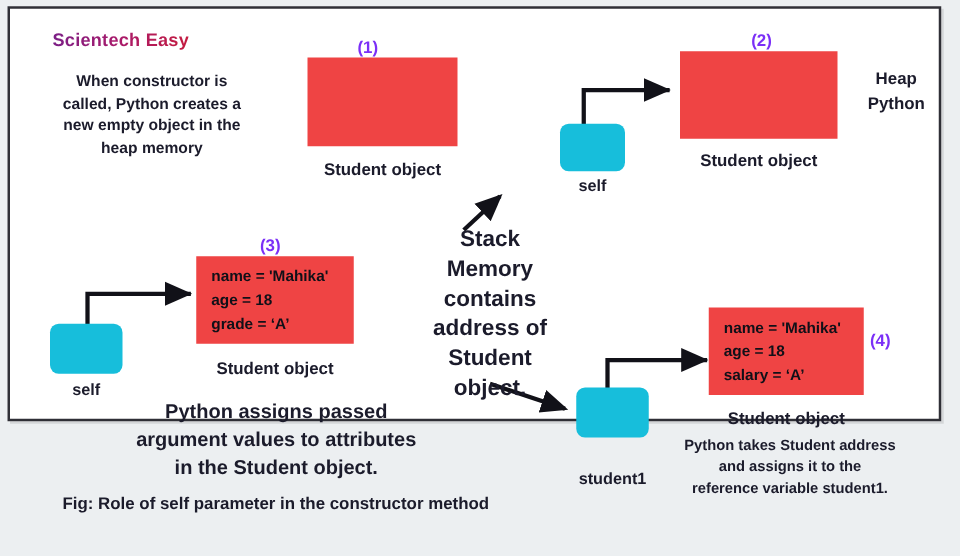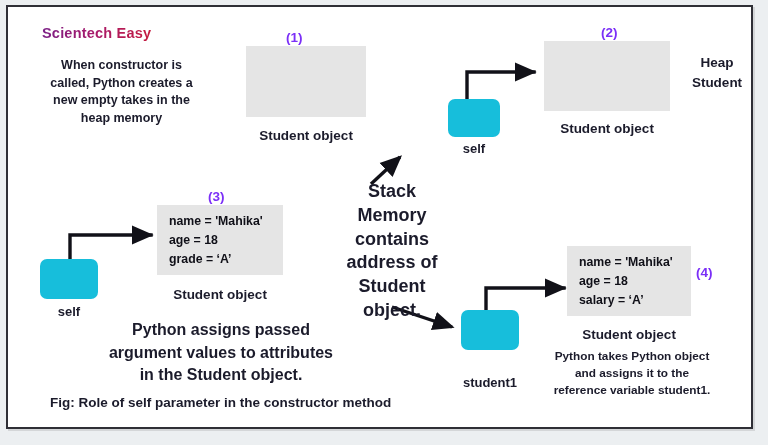--- a/index.html
+++ b/index.html
@@ -13,21 +13,21 @@
     height: 445px;
     background: #eceff1;
     overflow: hidden;
     font-family: "Liberation Sans", sans-serif;
   }
   #canvas {
     position: absolute;
     left: 6px;
     top: 5px;
     width: 747px;
-    height: 424px;
+    height: 332px;
     background: #ffffff;
     border: 2px solid #2f2f36;
     box-sizing: border-box;
     box-shadow: 2px 2px 0 rgba(0,0,0,0.10);
   }
 
   .lbl {
     position: absolute;
     color: #1b1b2b;
     font-weight: bold;
@@ -52,21 +52,21 @@
 
   .step-num {
     position: absolute;
     color: #7b2ff7;
     font-weight: bold;
     font-size: 13.5px;
   }
 
   .green-box {
     position: absolute;
-    background: #e5e5e5;
+    background: #ef4444;
     box-sizing: border-box;
   }
   .green-box .code {
     position: absolute;
     left: 12px;
     top: 7px;
     color: #101018;
     font-weight: bold;
     font-size: 12.3px;
     line-height: 1.55;
@@ -131,33 +131,33 @@
     <div class="step-num" style="left:278px; top:23px;">(1)</div>
 
     <div class="green-box" style="left:238px; top:39px; width:120px; height:71px;">
       <div class="code"></div>
     </div>
 
     <div class="lbl cap-center" style="left:238px; top:121px; width:120px; font-size:13.5px;">Student object</div>
 
     <div class="lbl cap-center" style="left:16px; top:50px; width:195px; font-size:12.5px; line-height:1.40;">When constructor is
 called, Python creates a
-new empty takes in the
+new empty object in the
 heap memory</div>
 
     <div class="step-num" style="left:593px; top:18px;">(2)</div>
 
     <div class="green-box" style="left:536px; top:34px; width:126px; height:70px;">
       <div class="code"></div>
     </div>
 
     <div class="lbl cap-center" style="left:536px; top:114px; width:126px; font-size:13.5px;">Student object</div>
 
     <div class="lbl cap-center" style="left:672px; top:46px; width:74px; font-size:13.5px; line-height:1.45;">Heap
-Student</div>
+Python</div>
 
     <div class="cyan-box" style="left:440px; top:92px; width:52px; height:38px;"></div>
 
     <div class="lbl cap-center" style="left:434px; top:134px; width:64px; font-size:13px;">self</div>
 
 
     <div class="lbl cap-center" style="left:334px; top:173px; width:100px; font-size:18px; line-height:1.32;">Stack
 Memory
 contains
 address of
@@ -189,20 +189,20 @@
 age = 18
 salary = ‘A’</div>
     </div>
 
     <div class="lbl cap-center" style="left:551px; top:320px; width:140px; font-size:13.5px;">Student object</div>
 
     <div class="cyan-box" style="left:453px; top:303px; width:58px; height:40px;"></div>
 
     <div class="lbl cap-center" style="left:446px; top:368px; width:72px; font-size:13px;">student1</div>
 
-    <div class="lbl cap-center" style="left:516px; top:341px; width:216px; font-size:11.8px; line-height:1.42;">Python takes Python object
+    <div class="lbl cap-center" style="left:516px; top:341px; width:216px; font-size:11.8px; line-height:1.42;">Python takes Student address
 and assigns it to the
 reference variable student1.</div>
 
     <div class="lbl cap-left" style="left:30px; top:388px; width:470px; font-size:13.5px;">Fig: Role of self parameter in the constructor method</div>
 
   </div>
 </div>
 
 </body></html>

